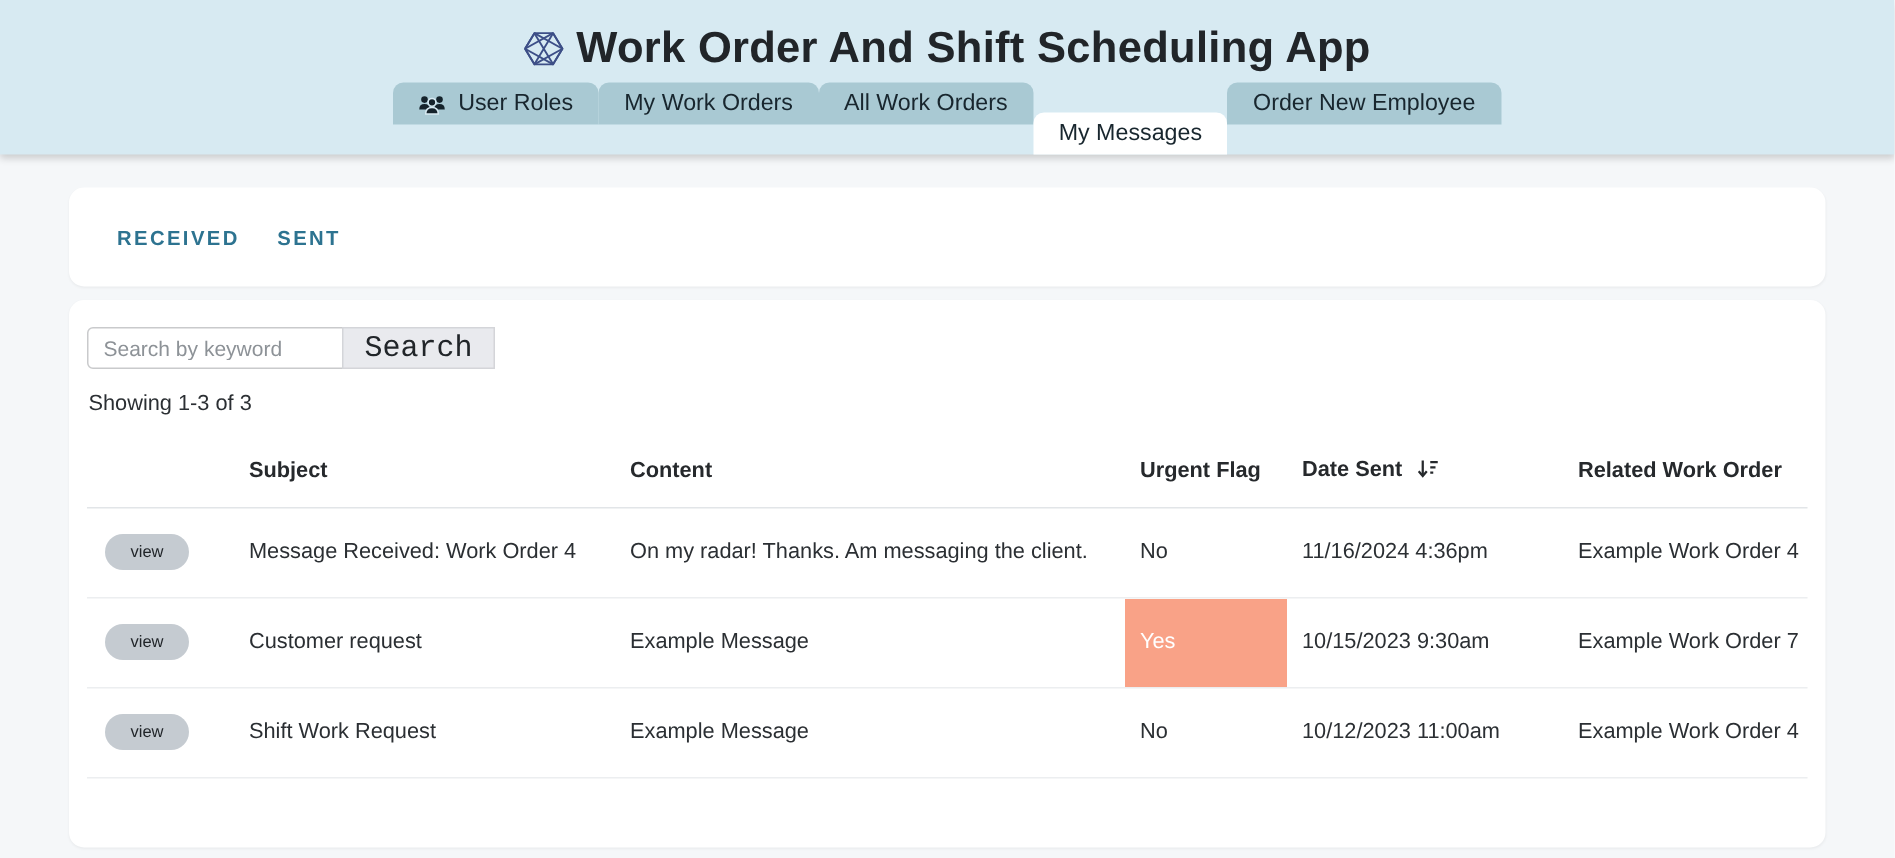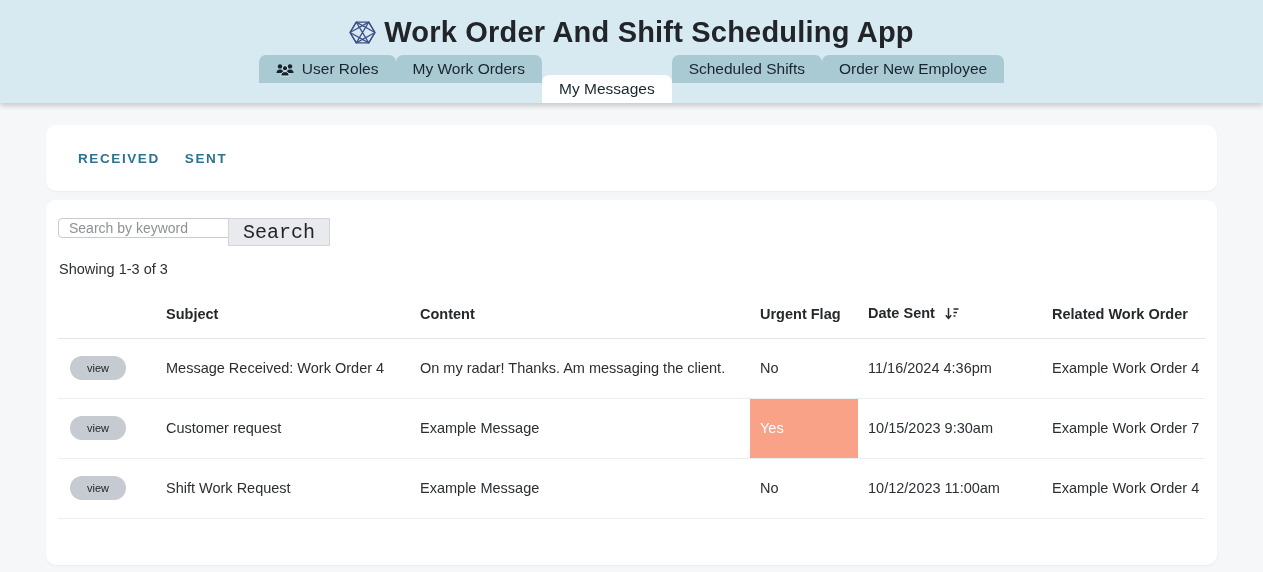--- a/index.html
+++ b/index.html
@@ -63,21 +63,21 @@
     letter-spacing: 1.6px;
   }
   .table-card {
     margin-top: 9px;
     height: 365px;
     padding: 18px 12px;
   }
   
   .search-row { display: flex; }
   .search-input {
-    width: 172px; height: 20px;
+    width: 172px; height: 28px;
     border: 1px solid #c9cacc; border-radius: 4px 0 0 4px;
     padding: 0 10px; font-family: inherit; font-size: 14px;
     color: #2b2f33; background: #fff; outline: none;
   }
   .search-input::placeholder { color: #8d9297; }
   .search-btn {
     height: 28px; padding: 0 14px; cursor: pointer;
     background: var(--search-btn-bg, #e9eaee);
     border: 1px solid #d4d5d9; border-radius: 0;
     margin-left: -2px;
@@ -144,22 +144,22 @@
           <path d="M0.5 10 Q0.5 6.4 4 6.4 Q7.5 6.4 7.5 10 Z"></path>
           <circle cx="14" cy="3.4" r="2.2"></circle>
           <path d="M10.5 10 Q10.5 6.4 14 6.4 Q17.5 6.4 17.5 10 Z"></path>
           <circle cx="9" cy="5.2" r="2.6" stroke="#d7eaf2" stroke-width="1"></circle>
           <path d="M4.8 13 Q4.8 8.6 9 8.6 Q13.2 8.6 13.2 13 Z" stroke="#d7eaf2" stroke-width="1"></path>
         </svg>
       </span>
       <span>User Roles</span>
     </button>
     <button class="tab">My Work Orders</button>
+    <button class="tab">All Work Orders</button>
     <button class="tab active">My Messages</button>
-    <button class="tab">Scheduled Shifts</button>
     <button class="tab">Order New Employee</button>
   </nav>
 </header>
 
 <main>
   <section class="card subtabs-card">
     <button class="subtab">RECEIVED</button>
     <button class="subtab">SENT</button>
   </section>
 

